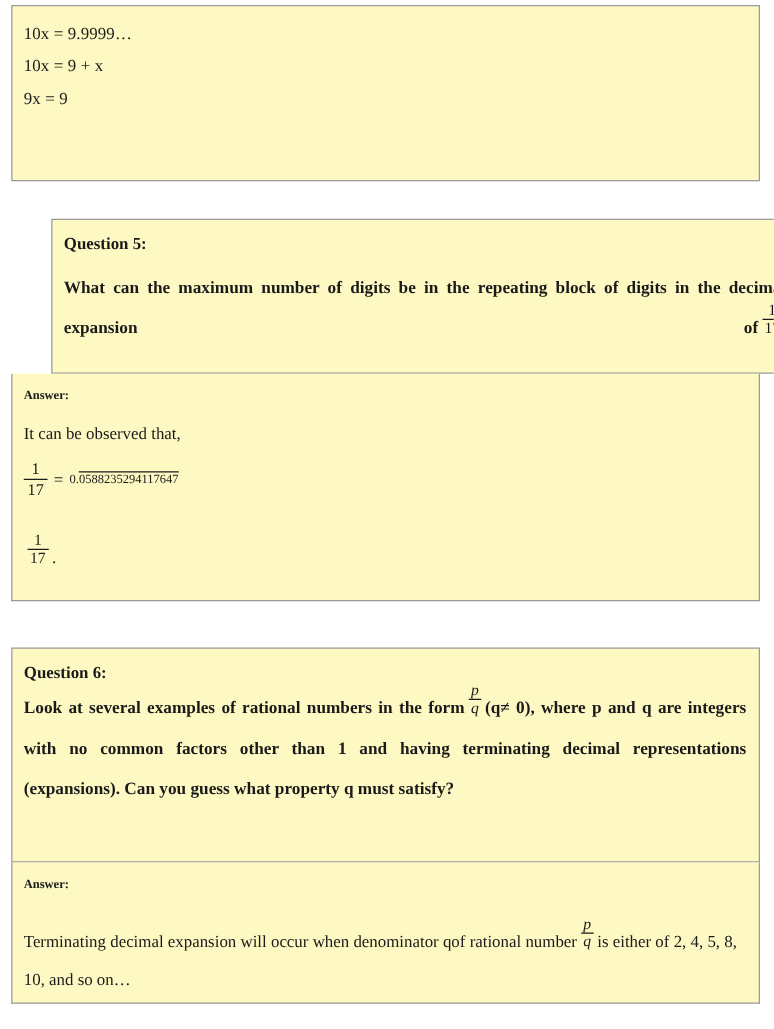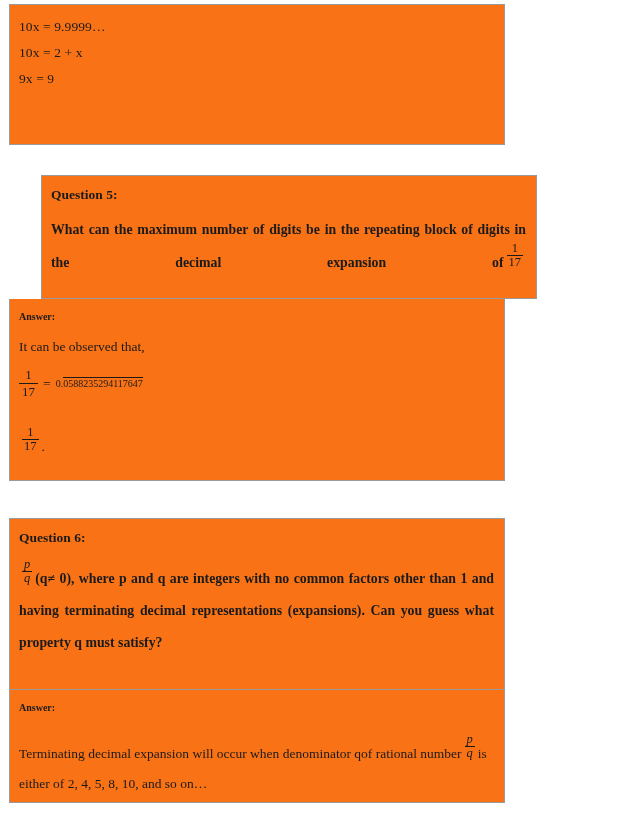--- a/index.html
+++ b/index.html
@@ -19,23 +19,23 @@
   .page {
     width: 619px;
     height: 823px;
     box-sizing: border-box;
     padding: 4px 11px 0 9px;
   }
 
   
   .box {
     border: 1px solid #9a9a9a;
-    background: #f97316;
+    background: #fef9c3;
     box-sizing: border-box;
-    width: 496px;
+    width: 599px;
   }
   .box + .box { border-top: none; }
 
   .block-gap { height: 30px; }
 
   .pad {
     padding: 9px 10px 10px 9px;
   }
 
   
@@ -145,21 +145,21 @@
 
   .spacer-lg { height: 26px; }
 </style>
 </head>
 <body>
 
 <div class="page">
 
   <div class="box eq-box pad">
     <div class="eq-line">10x = 9.9999…</div>
-    <div class="eq-line">10x = 2 + x</div>
+    <div class="eq-line">10x = 9 + x</div>
     <div class="eq-line">9x = 9</div>
   </div>
 
   <div class="block-gap"></div>
 
   <div class="box pad" style="height:124px;margin-left:32px;">
     <div class="q-label">Question 5:</div>
     <div class="q-text last-justify">
       <span>What can the maximum number of digits be in the repeating block of digits in the decimal expansion of</span><span class="frac"><span class="num">1</span><span class="den">17</span></span>
     </div>
@@ -181,23 +181,23 @@
     <div class="spacer-lg"></div>
 
     <div class="a-text">
       <span class="frac"><span class="num">1</span><span class="den">17</span></span><span>.</span>
     </div>
   </div>
 
   <div class="block-gap" style="height:37px;"></div>
 
   <div class="box pad" style="height:172px;">
-    <div class="q-label" style="margin-bottom:14px;">Question 6:</div>
+    <div class="q-label" style="margin-bottom:2px;">Question 6:</div>
     <div class="q-text">
-      <span class="frac italic"><span class="num">p</span><span class="den">q</span></span><span>(q≠ 0), where p and q are integers with no common factors other than 1 and having terminating decimal representations (expansions). Can you guess what property q must satisfy?</span>
+      <span>Look at several examples of rational numbers in the form</span><span class="frac italic"><span class="num">p</span><span class="den">q</span></span><span>(q≠ 0), where p and q are integers with no common factors other than 1 and having terminating decimal representations (expansions). Can you guess what property q must satisfy?</span>
     </div>
   </div>
 
   <div class="box pad" style="height:113px;">
     <div class="a-label" style="margin-bottom:20px;">Answer:</div>
     <div class="a-text" style="line-height:30px;">
       <span>Terminating decimal expansion will occur when denominator qof rational number</span><span class="frac italic"><span class="num">p</span><span class="den">q</span></span><span>is either of 2, 4, 5, 8, 10, and so on…</span>
     </div>
   </div>
 

